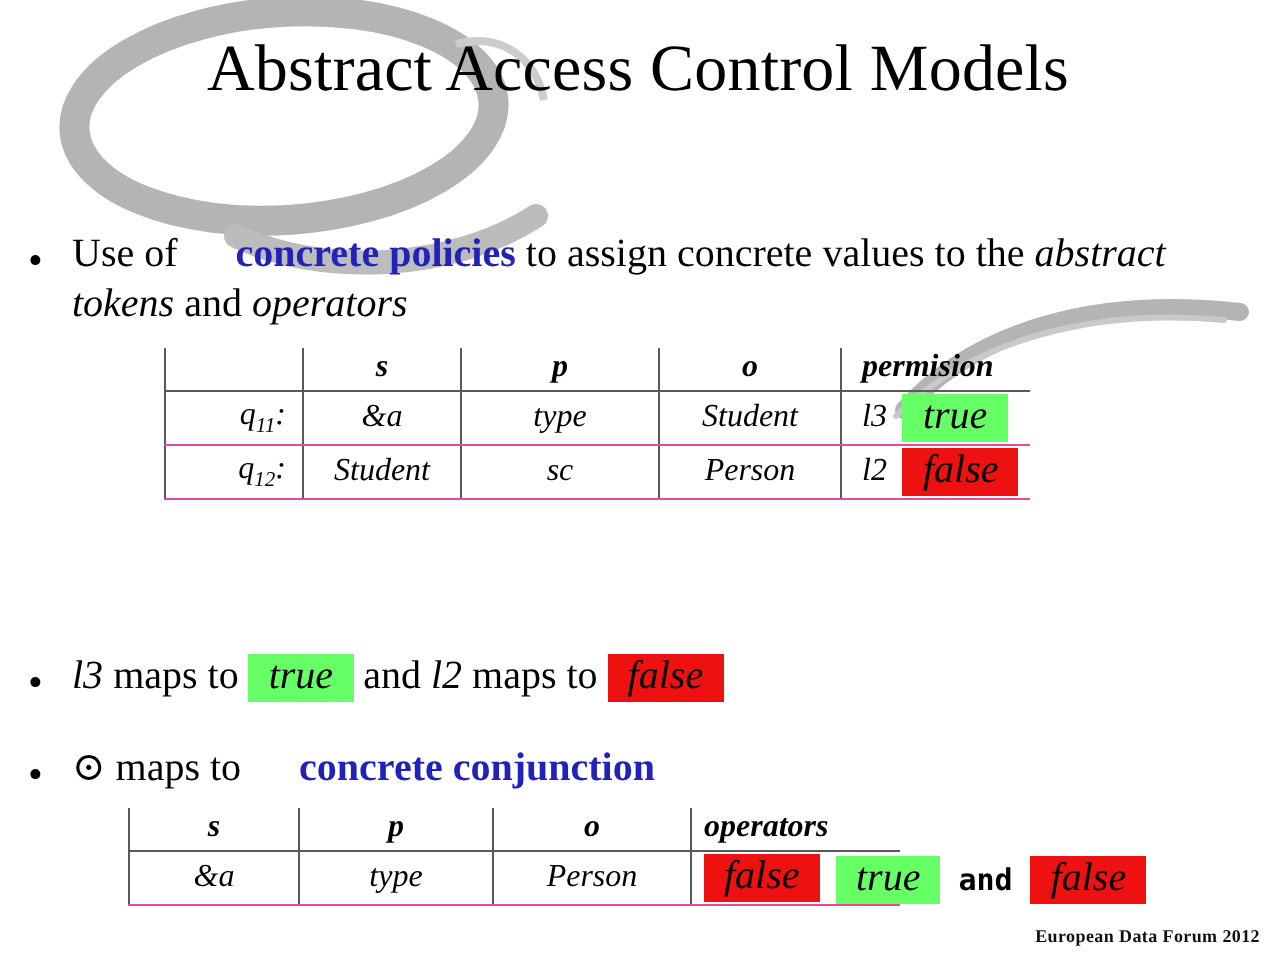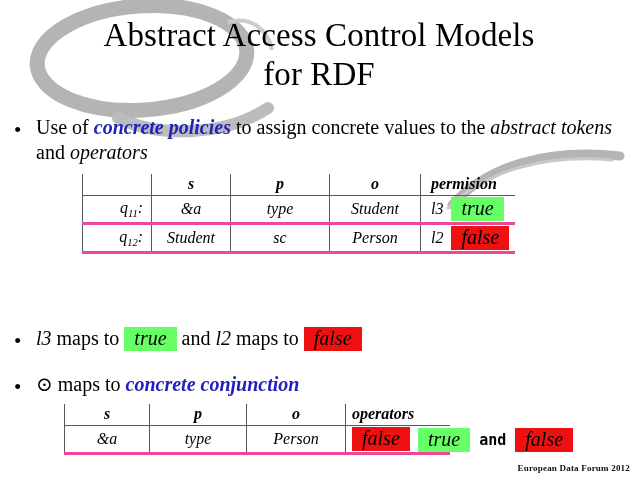--- a/index.html
+++ b/index.html
@@ -60,21 +60,21 @@
     font-size: 20px;
     line-height: 1.24;
   }
   .b1 { left: 14px; top: 115px; width: 600px; }
   .b2 { left: 14px; top: 326px; width: 600px; }
   .b3 { left: 14px; top: 372px; width: 600px; }
 
   .em-blue {
     color: #2222bb;
     font-weight: bold;
-    font-style: italic;
+    margin-left: 24px;
   }
   .em-ital { font-style: italic; }
 
   
   .chip {
     display: inline-block;
     font-style: italic;
     font-size: 20px;
     line-height: 1.05;
     padding: 1px 10px 2px 10px;
@@ -97,21 +97,21 @@
   }
   .tbl .hdr {
     font-style: italic;
     font-weight: bold;
     font-size: 16px;
     border-bottom: 1px solid #595959;
     padding-bottom: 2px;
   }
   .tbl .cell {
     font-style: italic;
-    border-bottom: 3px solid #ec4899;
+    border-bottom: 1px solid #ec4899;
   }
   .vline { border-left: 1px solid #595959; }
 
   
   #table-top { left: 82px; top: 174px; }
   #table-top .c-label { width: 54px; text-align: right; padding-right: 8px; }
   #table-top .c-s { width: 66px; }
   #table-top .c-p { width: 86px; }
   #table-top .c-o { width: 78px; }
   #table-top .c-perm { text-align: left; padding-left: 10px; }
@@ -167,21 +167,20 @@
   <svg id="deco" viewBox="0 0 638 478" xmlns="http://www.w3.org/2000/svg">
     <ellipse cx="142" cy="58" rx="105" ry="52" fill="none" stroke="#b4b4b4" stroke-width="15" transform="rotate(-4 142 58)"></ellipse>
     <path d="M228 22 C 252 16 268 30 272 50" fill="none" stroke="#cccccc" stroke-width="4"></path>
     <path d="M452 205 C 488 165 548 148 620 156" fill="none" stroke="#b4b4b4" stroke-width="9" stroke-linecap="round"></path>
     <path d="M448 208 C 486 170 546 154 612 160" fill="none" stroke="#c9c9c9" stroke-width="3" stroke-linecap="round"></path>
     <path d="M118 118 C 160 138 225 136 268 108" fill="none" stroke="#bcbcbc" stroke-width="12" stroke-linecap="round"></path>
   </svg>
 
   <div class="title-block">
     <span>Abstract Access Control Models</span>
-    <span class="title-line2">for RDF</span>
   </div>
 
   <div class="bullet b1">
     <span class="bullet-dot">•</span>
     <span class="bullet-body"><span>Use of </span><span class="em-blue">concrete policies</span><span> to assign concrete values to the </span><span class="em-ital">abstract tokens</span><span> and </span><span class="em-ital">operators</span></span>
   </div>
 
   <table class="tbl" id="table-top">
     <thead>
       <tr>

